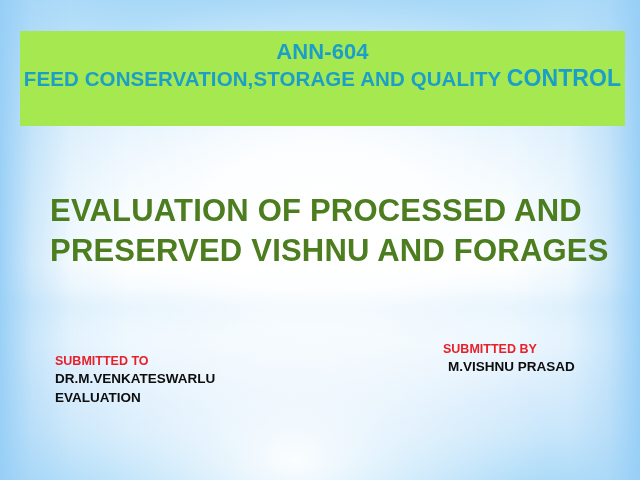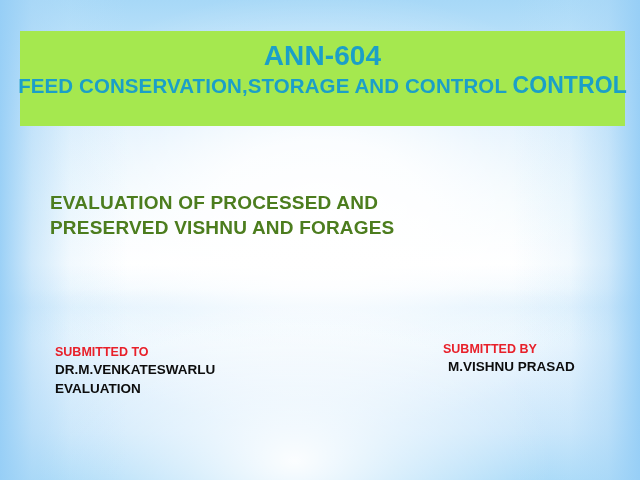--- a/index.html
+++ b/index.html
@@ -98,50 +98,50 @@
   }
   .banner-line {
     color: #1b9fc8;
     font-weight: bold;
     text-align: center;
     white-space: nowrap;
     line-height: 1.18;
     letter-spacing: 0.1px;
   }
   #banner-course-code {
-    font-size: 28px;
+    font-size: 22px;
   }
   #banner-course-title {
     font-size: 20.5px;
   }
   #banner-course-title .small-caps-tail {
     font-size: 23px;
   }
 
   
   #main-heading {
     position: absolute;
     left: 50px;
     top: 191px;
     width: 520px;
   }
   .heading-line {
     color: #4c7d1e;
     font-weight: bold;
-    font-size: 19px;
+    font-size: 31px;
     line-height: 1.30;
     letter-spacing: 0.2px;
     white-space: nowrap;
   }
 
   
   #submitted-to-block {
     position: absolute;
     left: 55px;
-    top: 343px;
+    top: 352px;
     text-align: left;
   }
   #submitted-by-block {
     position: absolute;
     left: 424px;
     top: 340px;
     text-align: left;
     margin-left: 19px;
   }
   .credit-label {
@@ -170,21 +170,21 @@
   <div class="bg-layer bg-base"></div>
   <div class="bg-layer bg-band-upper"></div>
   <div class="bg-layer bg-band-lower"></div>
   <div class="bg-layer bg-center-glow"></div>
   <div class="bg-layer bg-bottom-glow"></div>
   <div class="bg-layer bg-side-left"></div>
   <div class="bg-layer bg-side-right"></div>
 
   <div id="title-banner">
     <div class="banner-line" id="banner-course-code">ANN-604</div>
-    <div class="banner-line" id="banner-course-title"><span class="small-caps-head">FEED CONSERVATION,STORAGE AND CONTROL </span><span class="small-caps-tail">CONTROL</span></div>
+    <div class="banner-line" id="banner-course-title"><span class="small-caps-head">FEED CONSERVATION,STORAGE AND QUALITY </span><span class="small-caps-tail">CONTROL</span></div>
   </div>
 
   <div id="main-heading">
     <div class="heading-line">EVALUATION OF PROCESSED AND</div>
     <div class="heading-line">PRESERVED VISHNU AND FORAGES</div>
   </div>
 
   <div id="submitted-to-block">
     <div class="credit-label">SUBMITTED TO</div>
     <div class="credit-value">DR.M.VENKATESWARLU</div>

